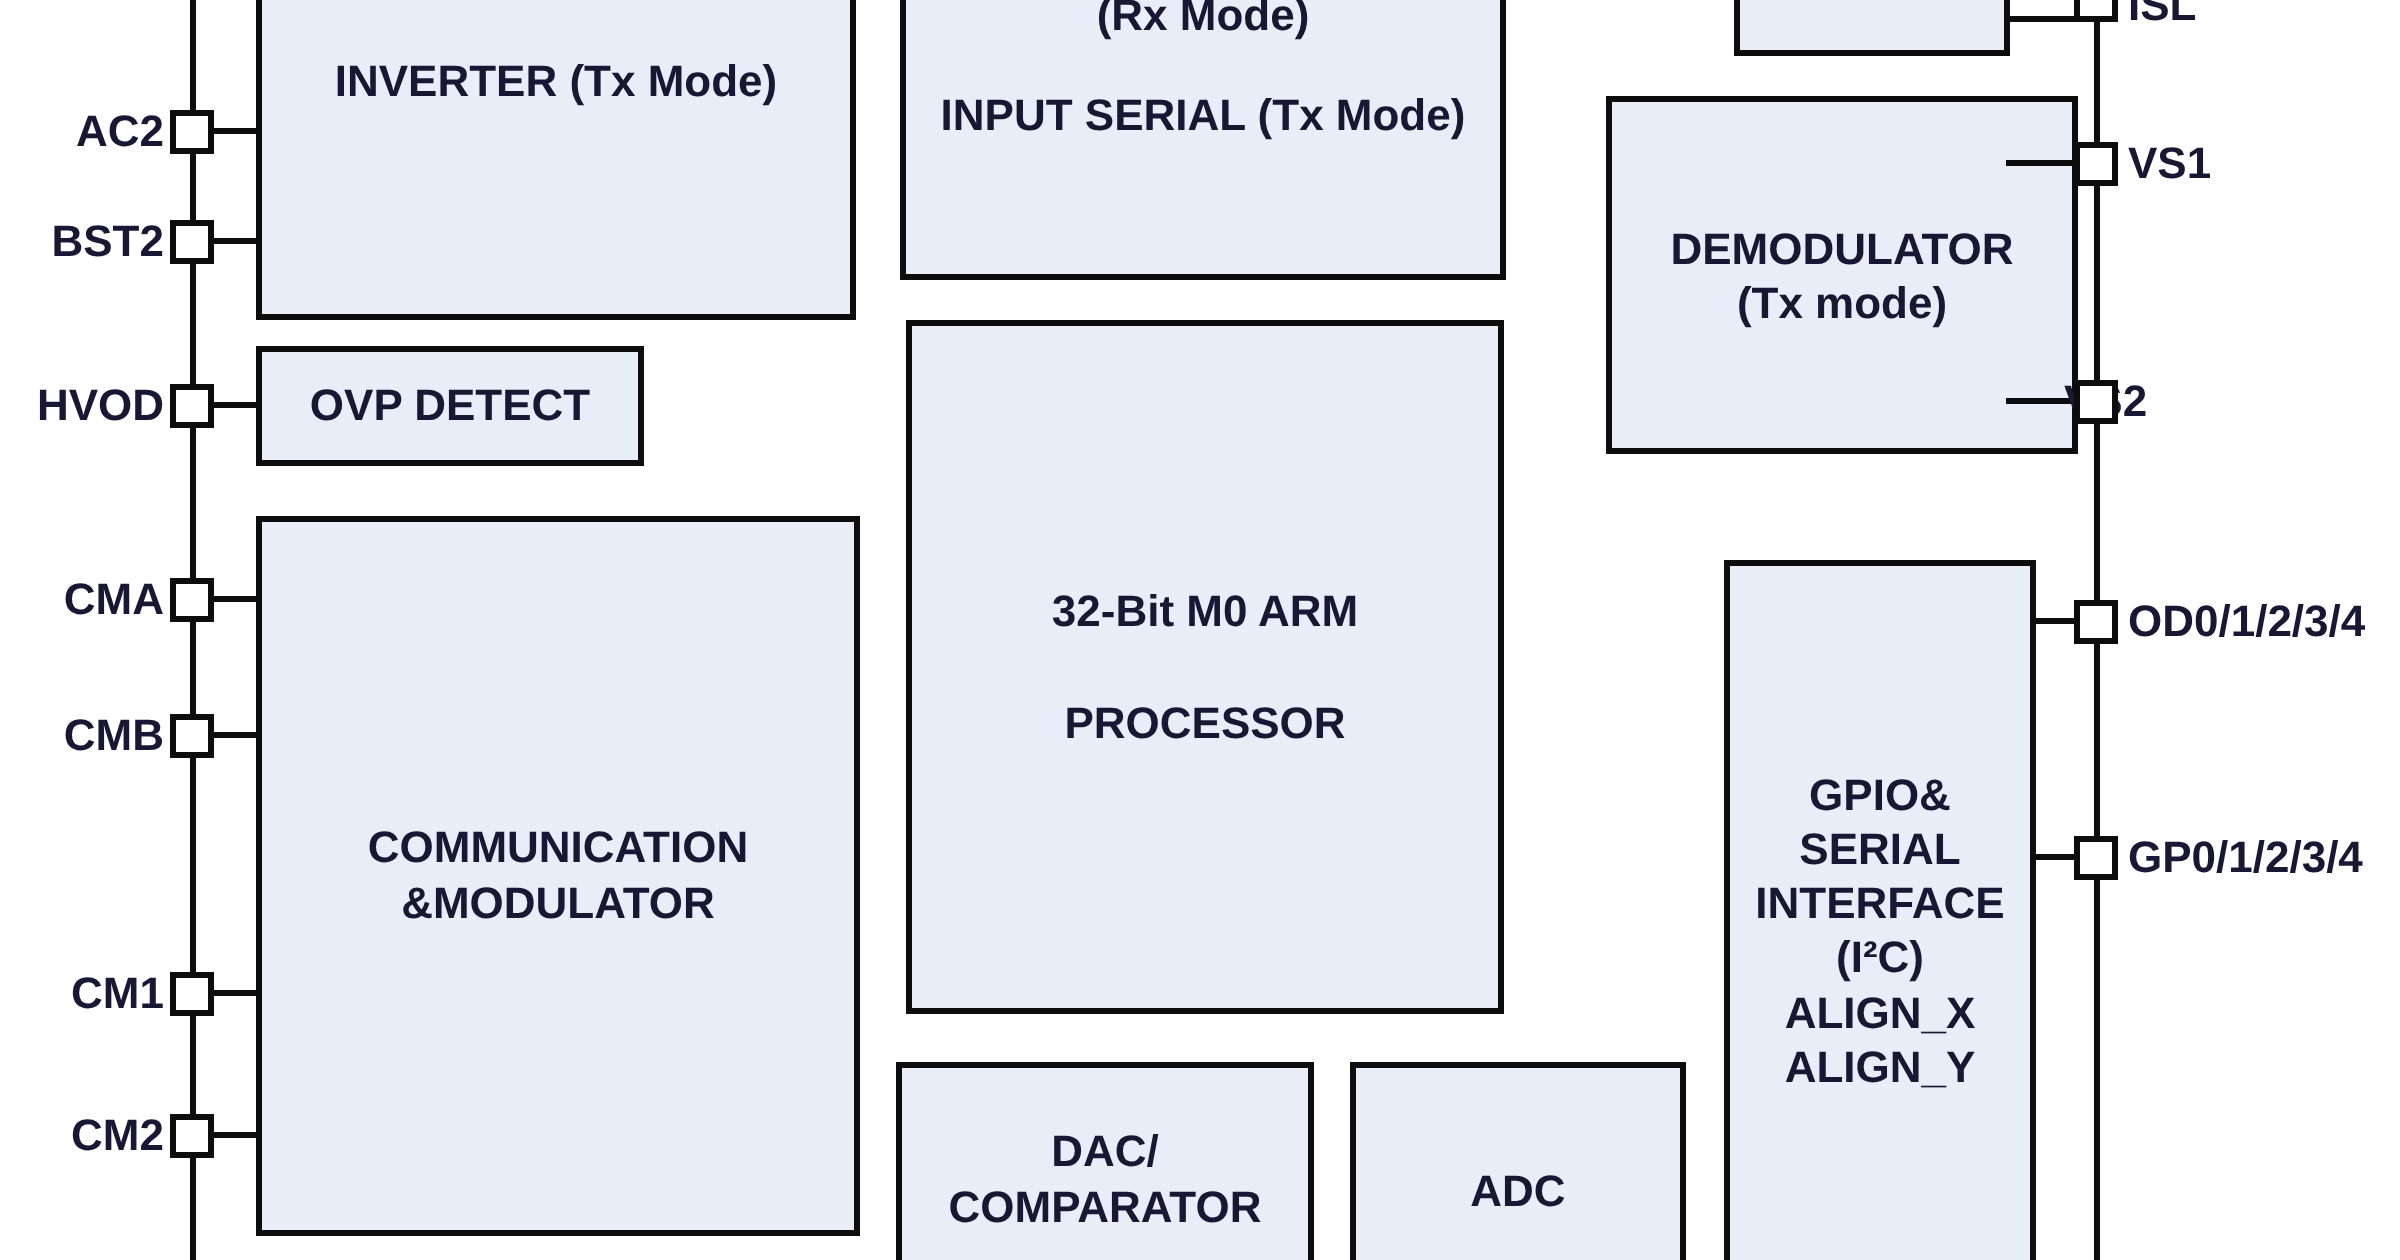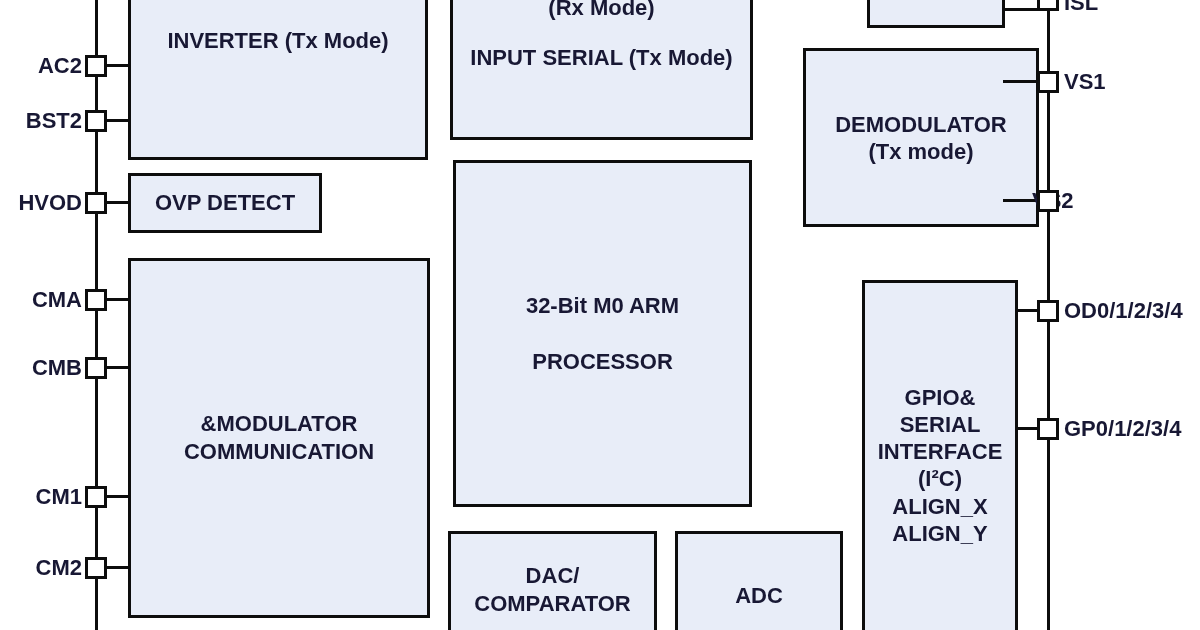--- a/index.html
+++ b/index.html
@@ -50,22 +50,22 @@
 
   <div class="block" style="left:128px;top:-40px;width:300px;height:200px;">
     <span class="abs-text" style="top:64px;">INVERTER (Tx Mode)</span>
   </div>
 
   <div class="block flexcenter" style="left:128px;top:173px;width:194px;height:60px;text-align:center;">
     <span>OVP DETECT</span>
   </div>
 
   <div class="block flexcenter" style="left:128px;top:258px;width:302px;height:360px;">
+    <span>COMMUNICATION</span>
     <span>&amp;MODULATOR</span>
-    <span>COMMUNICATION</span>
   </div>
 
   <div class="block" style="left:450px;top:-60px;width:303px;height:200px;">
     <span class="abs-text" style="top:51px;">(Rx Mode)</span>
     <span class="abs-text" style="top:101px;">INPUT SERIAL (Tx Mode)</span>
   </div>
 
   <div class="block flexcenter" style="left:453px;top:160px;width:299px;height:347px;gap:28px;">
     <span>32-Bit M0 ARM</span>
     <span>PROCESSOR</span>

